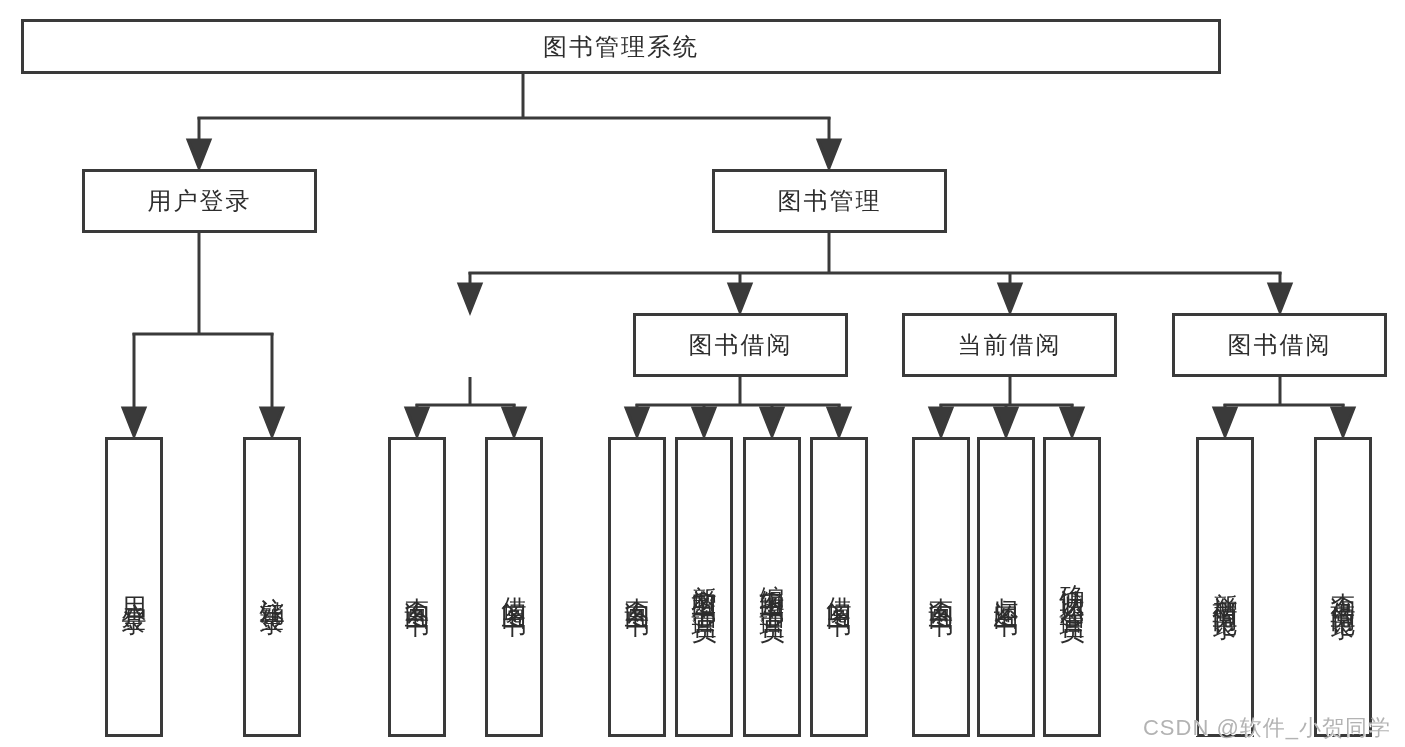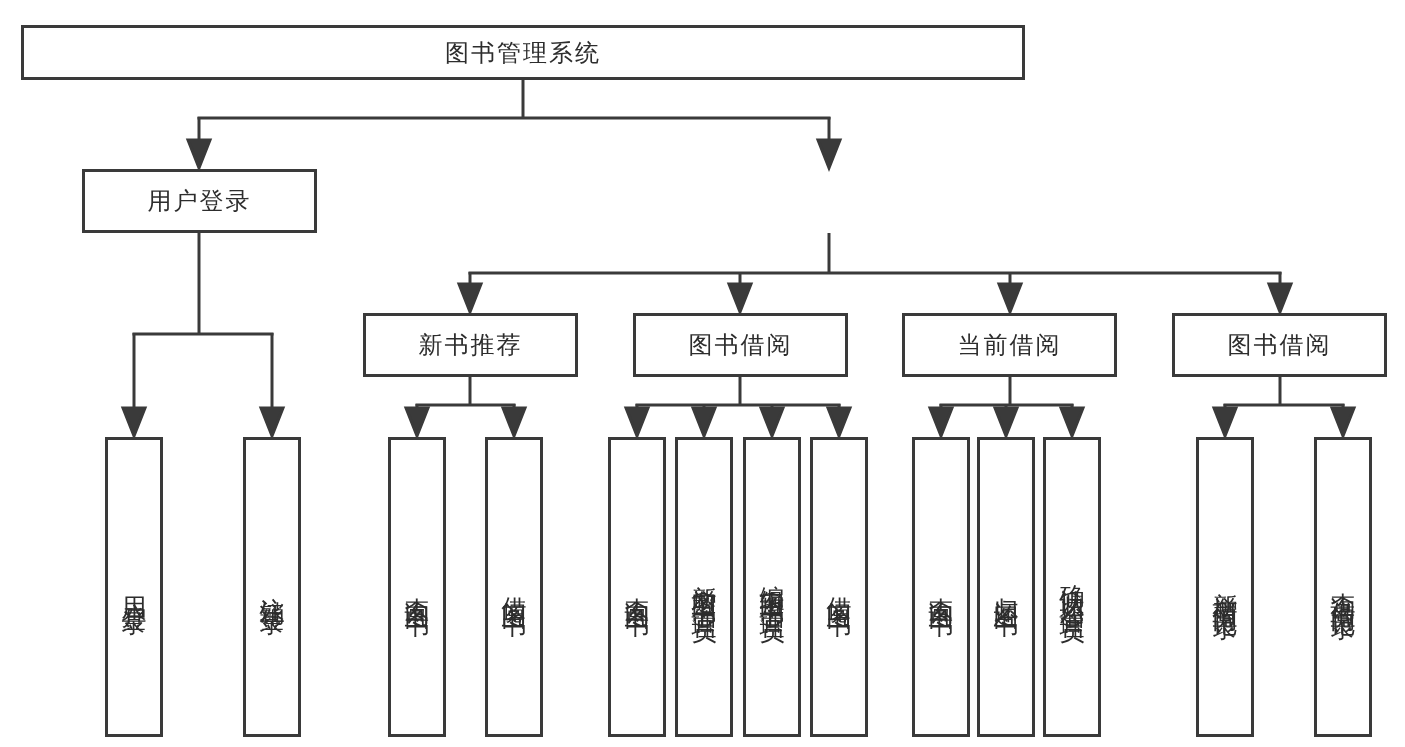--- a/index.html
+++ b/index.html
@@ -112,31 +112,31 @@
 
       <line x1="1280" y1="377" x2="1280" y2="405"></line>
       <line x1="1223.5" y1="405" x2="1344.5" y2="405"></line>
       <line x1="1225" y1="404" x2="1225" y2="410"></line>
       <polygon points="1214,408 1236,408 1225,436"></polygon>
       <line x1="1343" y1="404" x2="1343" y2="410"></line>
       <polygon points="1332,408 1354,408 1343,436"></polygon>
     </g>
   </svg>
 
-  <div class="box" style="left:21px;top:25px;width:1004px;height:55px">
+  <div class="box" style="left:21px;top:19px;width:1200px;height:55px">
     <span class="hlabel">图书管理系统</span>
   </div>
 
   <div class="box" style="left:82px;top:169px;width:235px;height:64px">
     <span class="hlabel">用户登录</span>
   </div>
+  <div class="box" style="left:712px;top:169px;width:235px;height:64px">
+    <span class="hlabel">图书管理</span>
+  </div>
 
-  <div class="box" style="left:363px;top:313px;width:215px;height:64px">
-    <span class="hlabel">新书推荐</span>
-  </div>
   <div class="box" style="left:902px;top:313px;width:215px;height:64px">
     <span class="hlabel">当前借阅</span>
   </div>
   <div class="box" style="left:633px;top:313px;width:215px;height:64px">
     <span class="hlabel">图书借阅</span>
   </div>
   <div class="box" style="left:1172px;top:313px;width:215px;height:64px">
     <span class="hlabel">图书借阅</span>
   </div>
 
@@ -177,14 +177,15 @@
     <span class="vtext">确认归还（管理员）</span>
   </div>
 
   <div class="box" style="left:1196px;top:437px;width:58px;height:300px">
     <span class="vtext">新增借阅记录</span>
   </div>
   <div class="box" style="left:1314px;top:437px;width:58px;height:300px">
     <span class="vtext">查询借阅记录</span>
   </div>
 
+  <div class="watermark">CSDN @软件_小贺同学</div>
 
 </div>
 
 </body></html>

